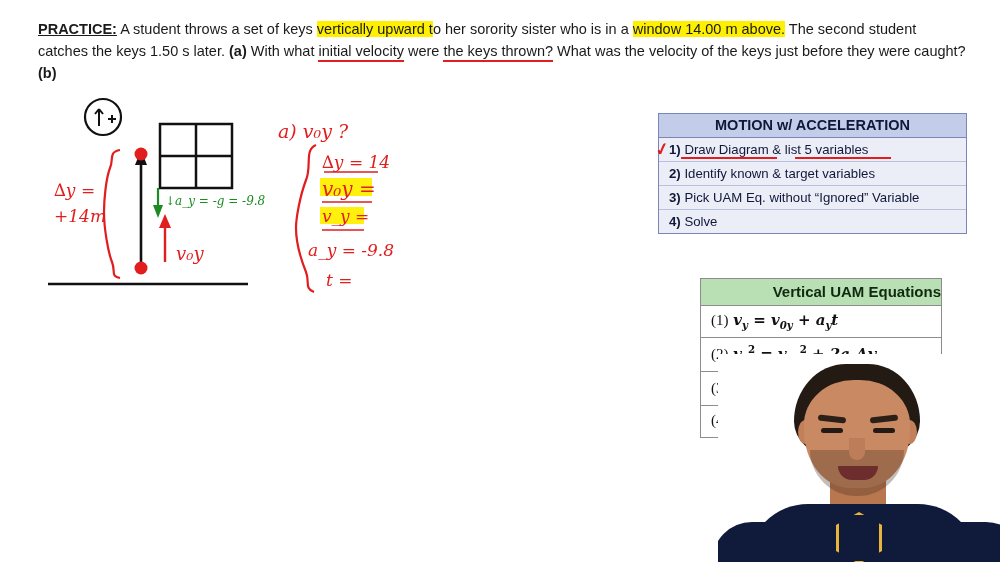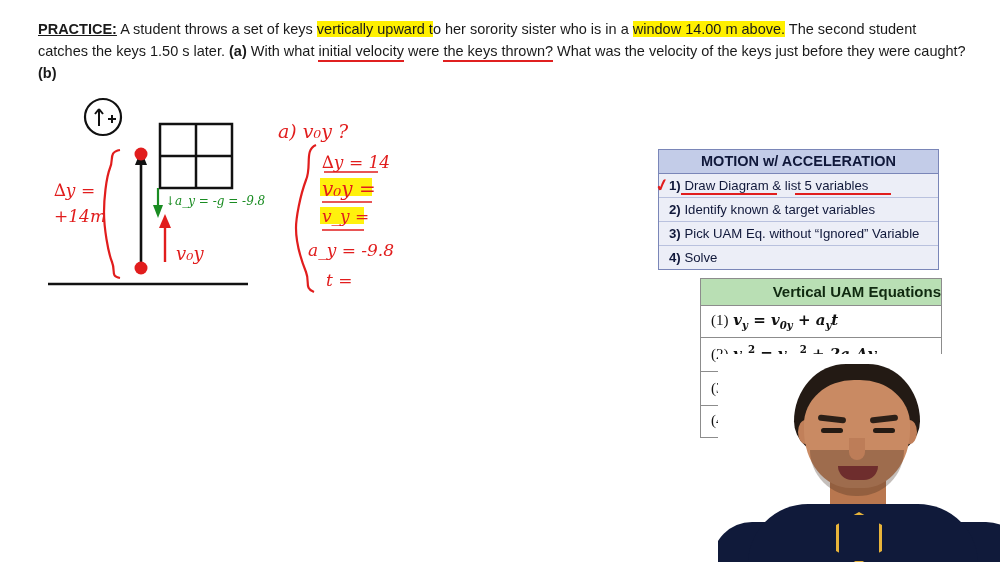--- a/index.html
+++ b/index.html
@@ -45,24 +45,23 @@
     color: #e11d1d;
     white-space: nowrap;
   }
   .hw.green { color: #1a8c22; }
 
   
   .panel-motion {
     position: absolute;
     left: 658px;
     top: 113px;
-    width: 281px;
+    width: 309px;
     border: 1px solid #7a86b8;
     background: #eceef7;
-    margin-top: 36px;
   }
   .panel-motion .pm-title {
     background: #c3cce8;
     border-bottom: 1px solid #7a86b8;
     text-align: center;
     font-weight: bold;
     font-size: 14.5px;
     padding: 3px 0 4px;
     color: #10183a;
   }

